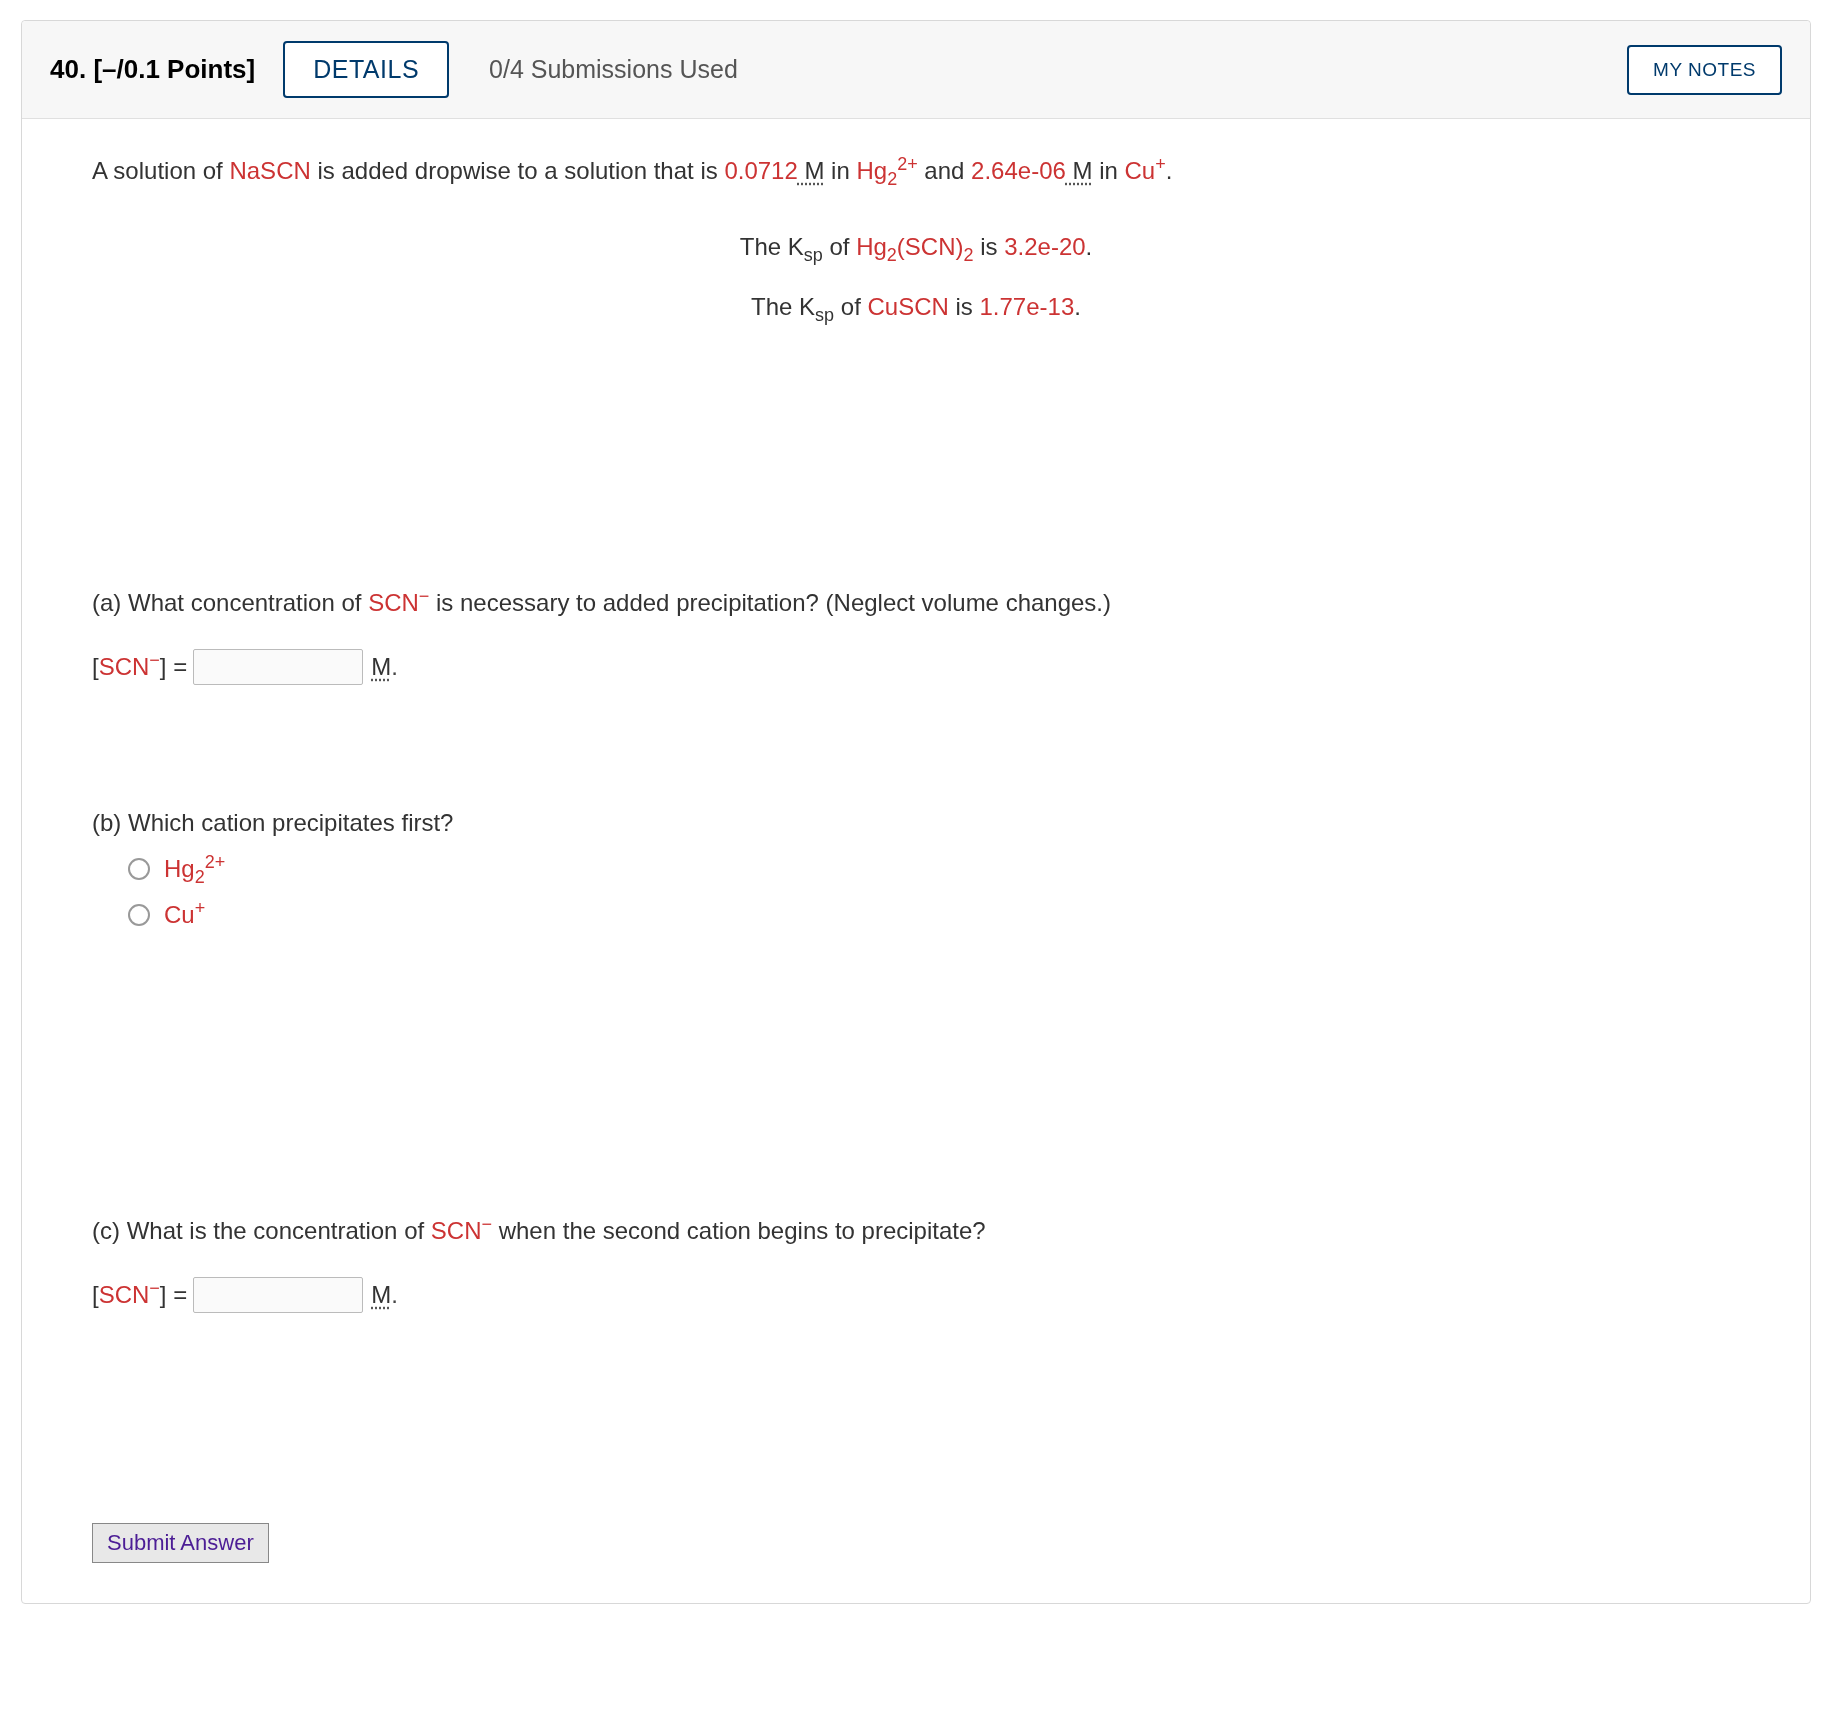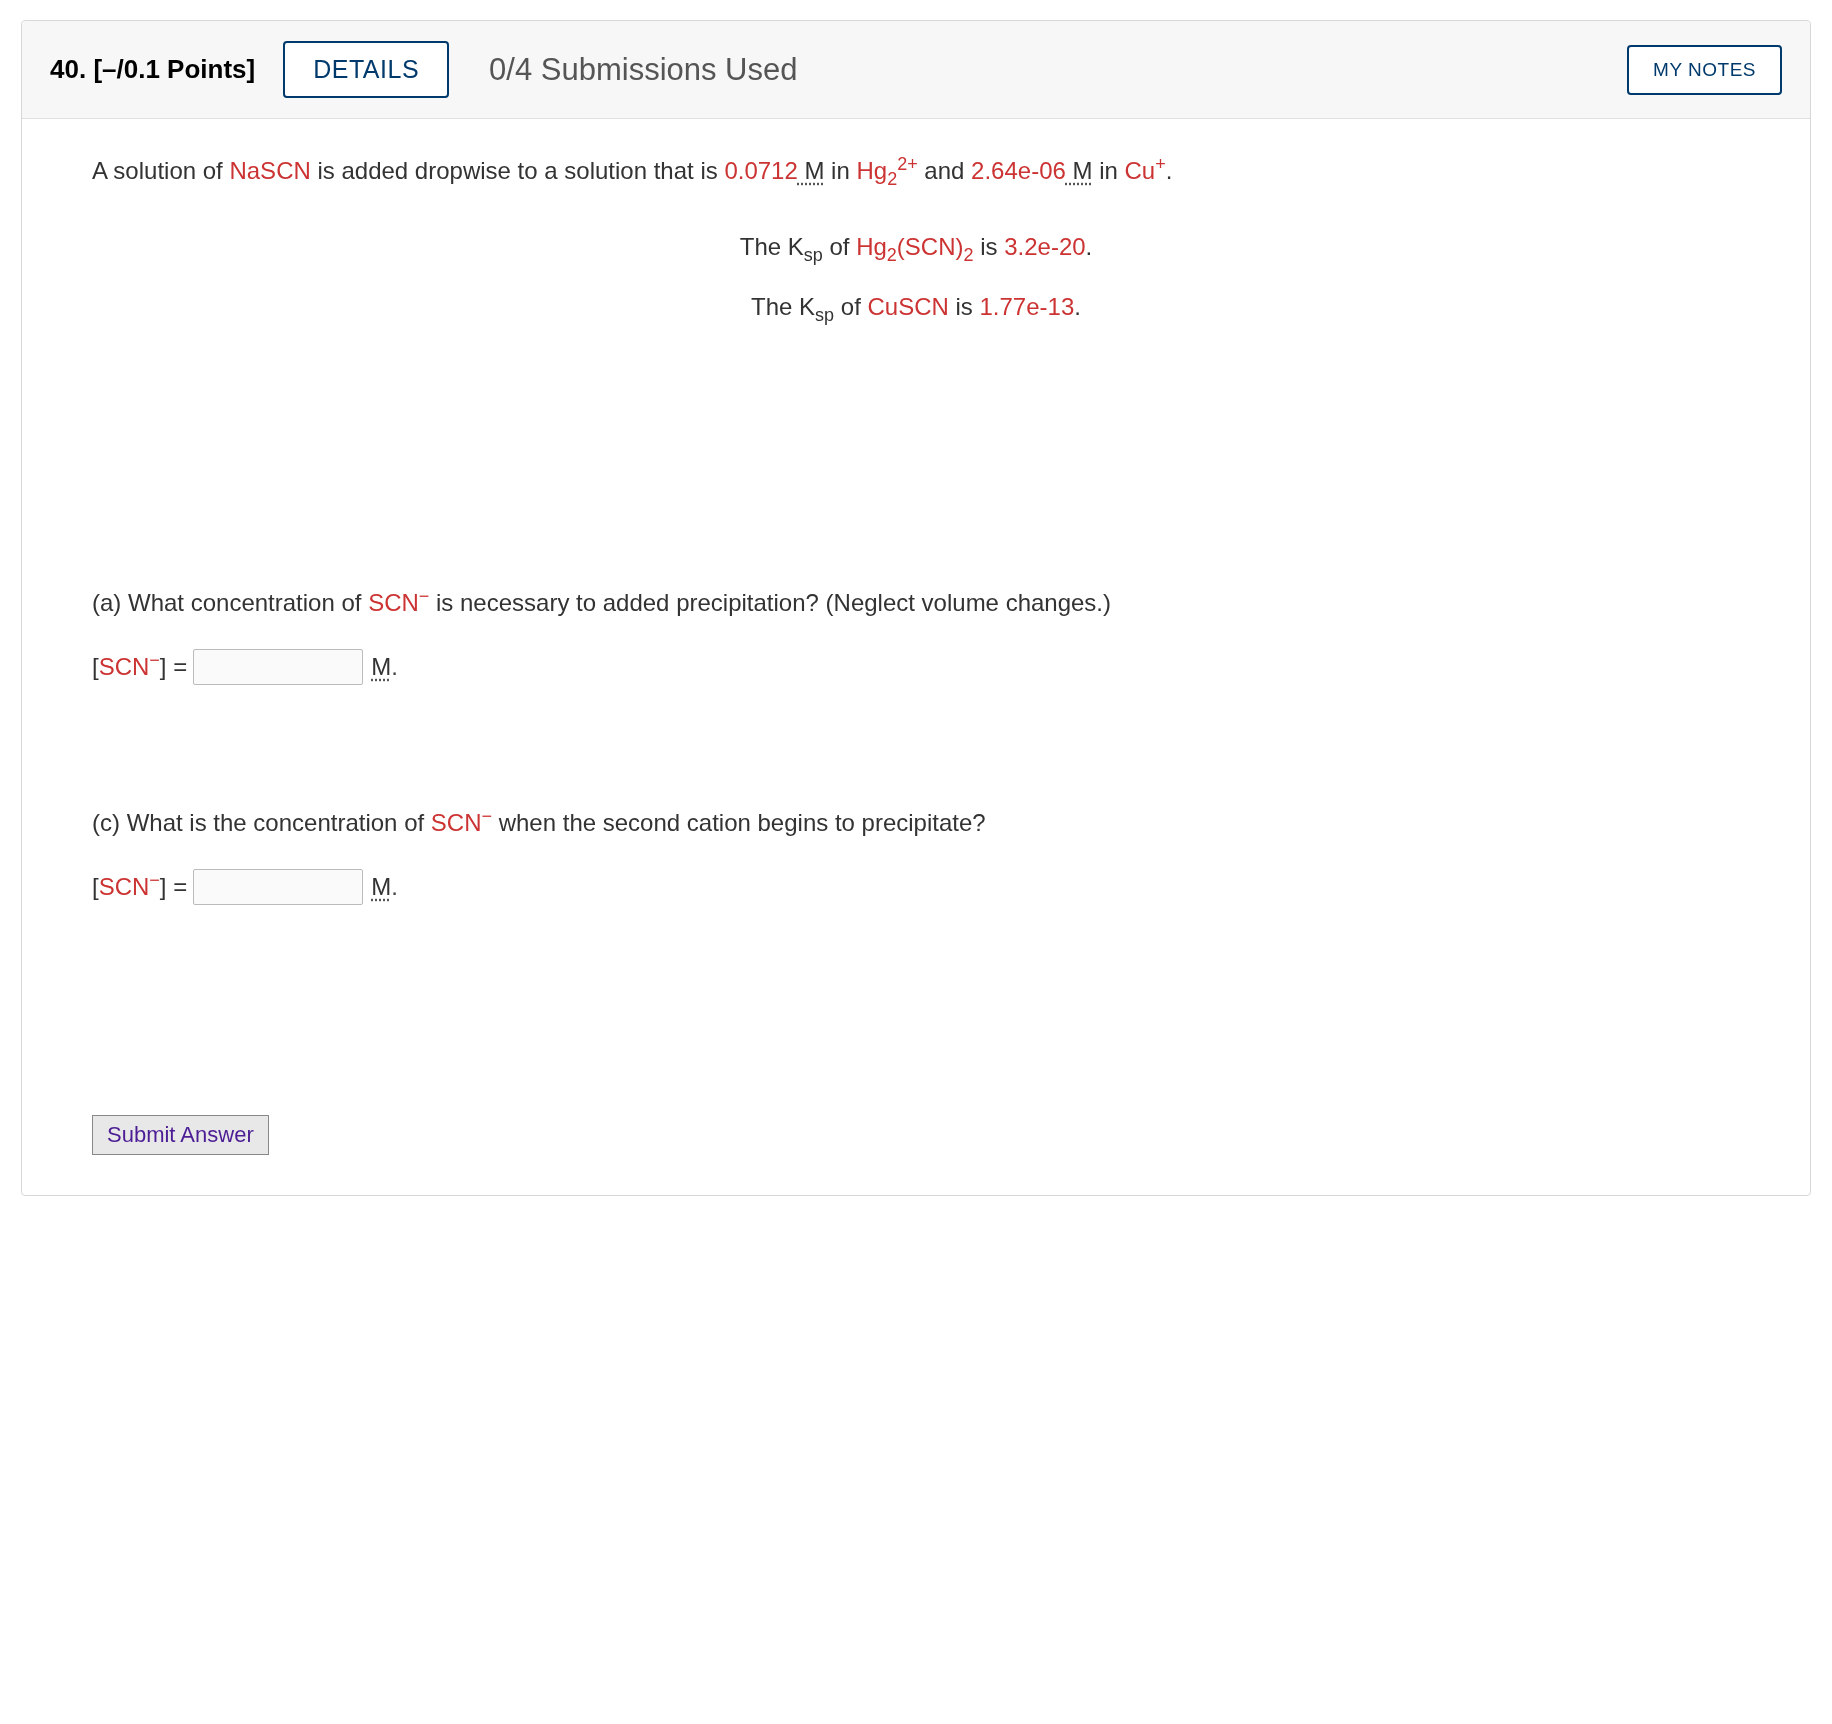--- a/index.html
+++ b/index.html
@@ -42,21 +42,21 @@
       font-size: 25px;
       padding: 12px 28px;
       border-radius: 4px;
       margin-right: 40px;
       letter-spacing: 0.5px;
       font-family: inherit;
       text-align: center;
     }
     .submissions {
       color: #555;
-      font-size: 31px;
+      font-size: 25px;
     }
     .header-spacer {
       flex: 1;
     }
     .mynotes-btn {
       border: 2px solid #003a6c;
       color: #003a6c;
       background: #fff;
       font-size: 19px;
       padding: 12px 24px;
@@ -191,20 +191,33 @@
     <div class="part-question">
       <span>(a) What concentration of </span><span class="red"><span>SCN</span><span class="sup">−</span></span><span> is necessary to added precipitation? (Neglect volume changes.)</span>
     </div>
 
     <div class="answer-row">
       <span class="ans-label-pre"><span>[</span><span class="red"><span>SCN</span><span class="sup">−</span></span><span>] = </span></span>
       <input type="text" class="text-input" style="">
       <span><span class="under">M</span><span>.</span></span>
     </div>
 
+    <div class="part-b-block">
+      <div class="part-question" style="margin-bottom:4px;">(b) Which cation precipitates first?</div>
+      <div class="radio-group">
+        <div class="radio-line">
+          <span class="radio-circle"></span>
+          <span class="red"><span>Hg</span><span class="sub">2</span><span class="sup">2+</span></span>
+        </div>
+        <div class="radio-line">
+          <span class="radio-circle"></span>
+          <span class="red"><span>Cu</span><span class="sup">+</span></span>
+        </div>
+      </div>
+    </div>
 
     <div class="part-question">
       <span>(c) What is the concentration of </span><span class="red"><span>SCN</span><span class="sup">−</span></span><span> when the second cation begins to precipitate?</span>
     </div>
 
     <div class="answer-row answer-row-last">
       <span class="ans-label-pre"><span>[</span><span class="red"><span>SCN</span><span class="sup">−</span></span><span>] = </span></span>
       <input type="text" class="text-input" style="">
       <span><span class="under">M</span><span>.</span></span>
     </div>

